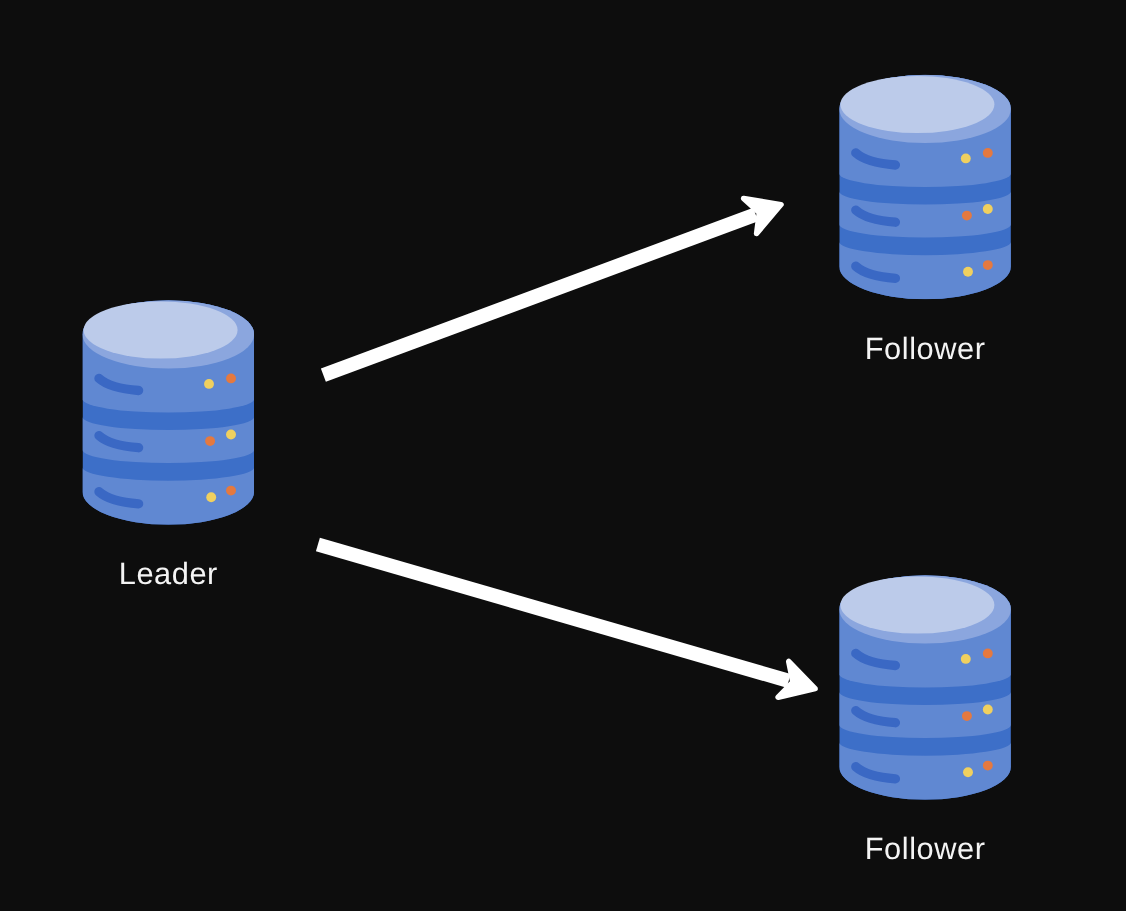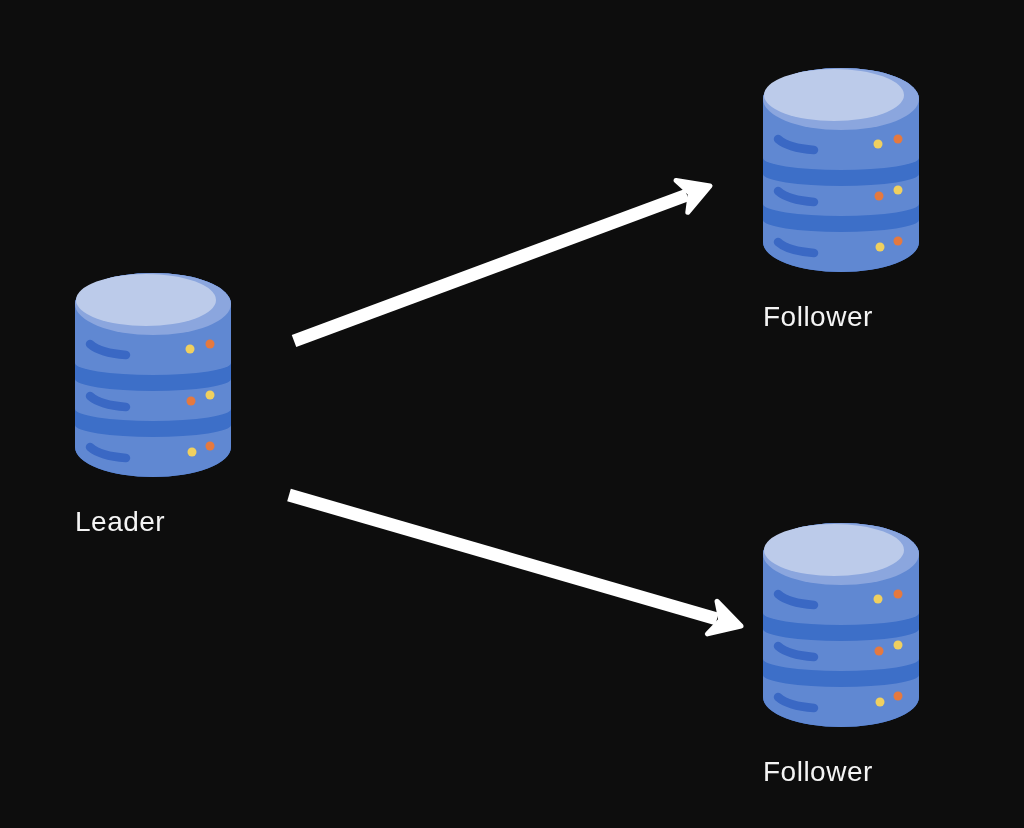--- a/index.html
+++ b/index.html
@@ -14,21 +14,21 @@
     --dot-yellow:#f0d05f;
     --dot-orange:#e5793f;
   }
   *{margin:0;padding:0;box-sizing:border-box;}
   html,body{width:1024px;height:828px;overflow:hidden;}
   body{background:var(--background);font-family:"Liberation Sans",sans-serif;}
   .stage{position:relative;width:1024px;height:828px;background:var(--background);}
   .edges{position:absolute;left:0;top:0;width:1024px;height:828px;}
   .edge-line{stroke:var(--arrow);stroke-width:13;fill:none;stroke-linecap:butt;}
   .edge-head{fill:var(--arrow);stroke:var(--arrow);stroke-width:5;stroke-linejoin:round;}
-  .node{position:absolute;width:156px;display:flex;flex-direction:column;align-items:flex-start;}
+  .node{position:absolute;width:156px;display:flex;flex-direction:column;align-items:center;}
   .node-leader{left:75px;top:273px;}
   .node-follower-top{left:763px;top:68px;}
   .node-follower-bottom{left:763px;top:523px;}
   .icon-slot{width:156px;height:204px;}
   .db-icon{display:block;width:156px;height:204px;}
   .db-base{fill:var(--db-band);}
   .db-disk{fill:var(--db-body);}
   .db-top{fill:var(--db-top);}
   .db-top-hi{fill:var(--db-top-highlight);}
   .db-dash{stroke:var(--db-dash);stroke-width:8.5;fill:none;stroke-linecap:round;}

